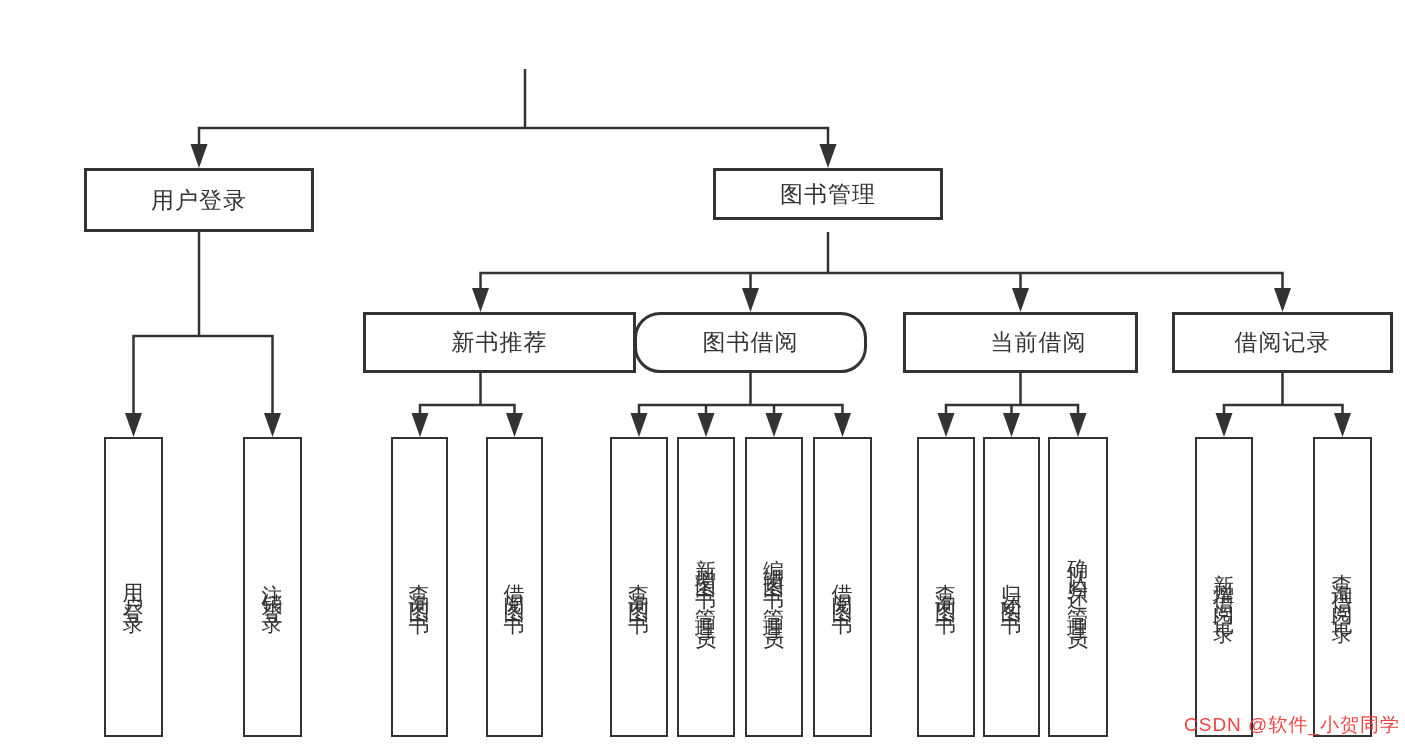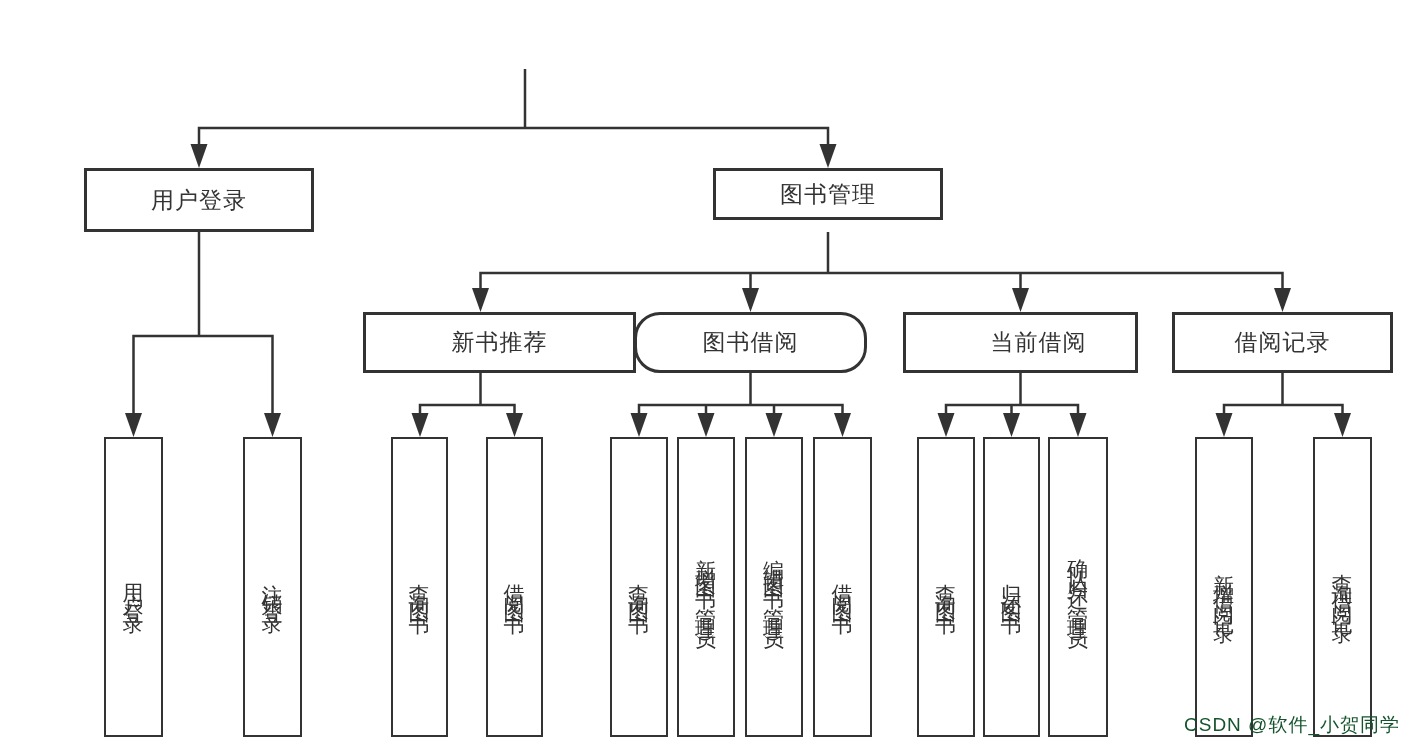--- a/index.html
+++ b/index.html
@@ -31,21 +31,21 @@
     letter-spacing:10px;
     line-height:1;
     color:#333;
   }
   .watermark{
     position:absolute;
     left:1184px;top:712px;
     z-index:2;
     font-size:19px;
     letter-spacing:1px;
-    color:#14532d;
+    color:#ef4444;
     white-space:nowrap;
   }
 </style>
 </head>
 <body>
 
 <div id="stage">
 
   <svg id="wires" width="1405" height="747" viewBox="0 0 1405 747">
     <g stroke="#333" stroke-width="2.5" fill="none">

